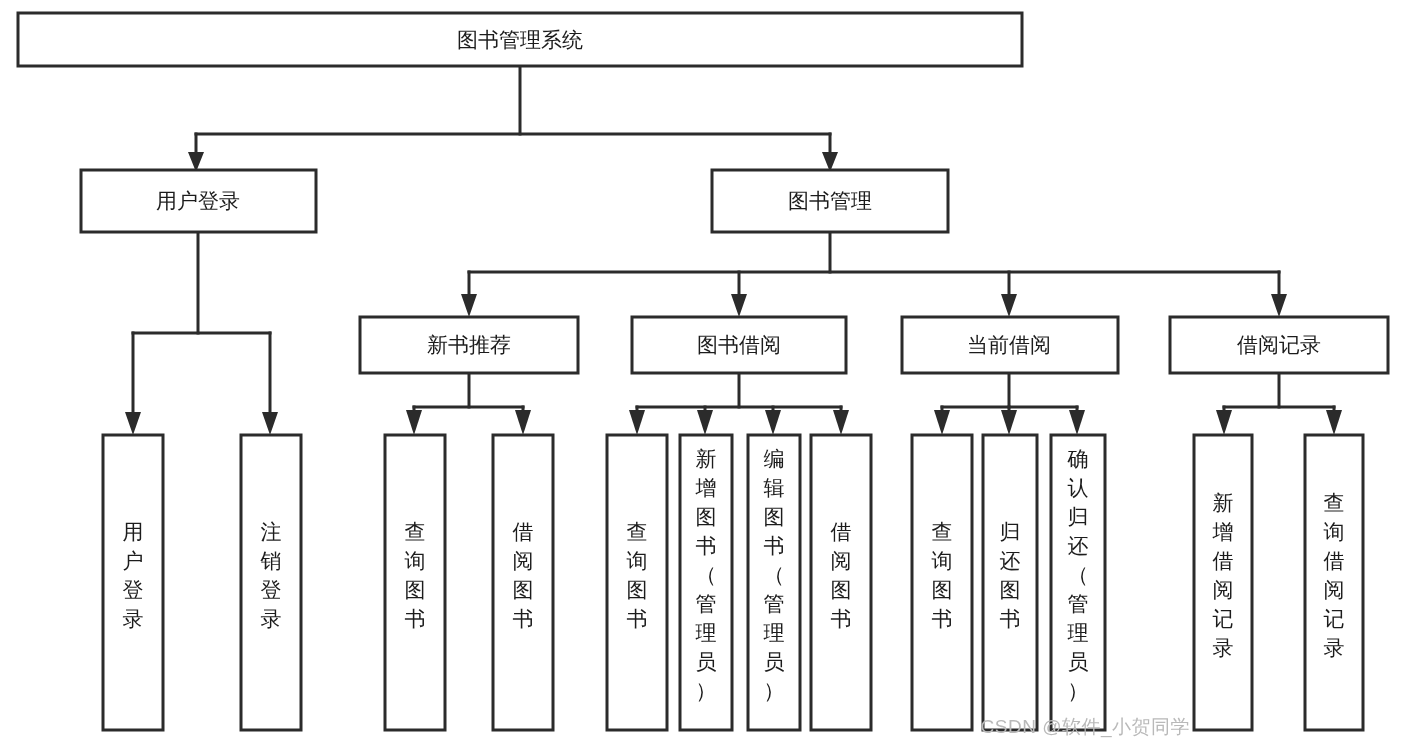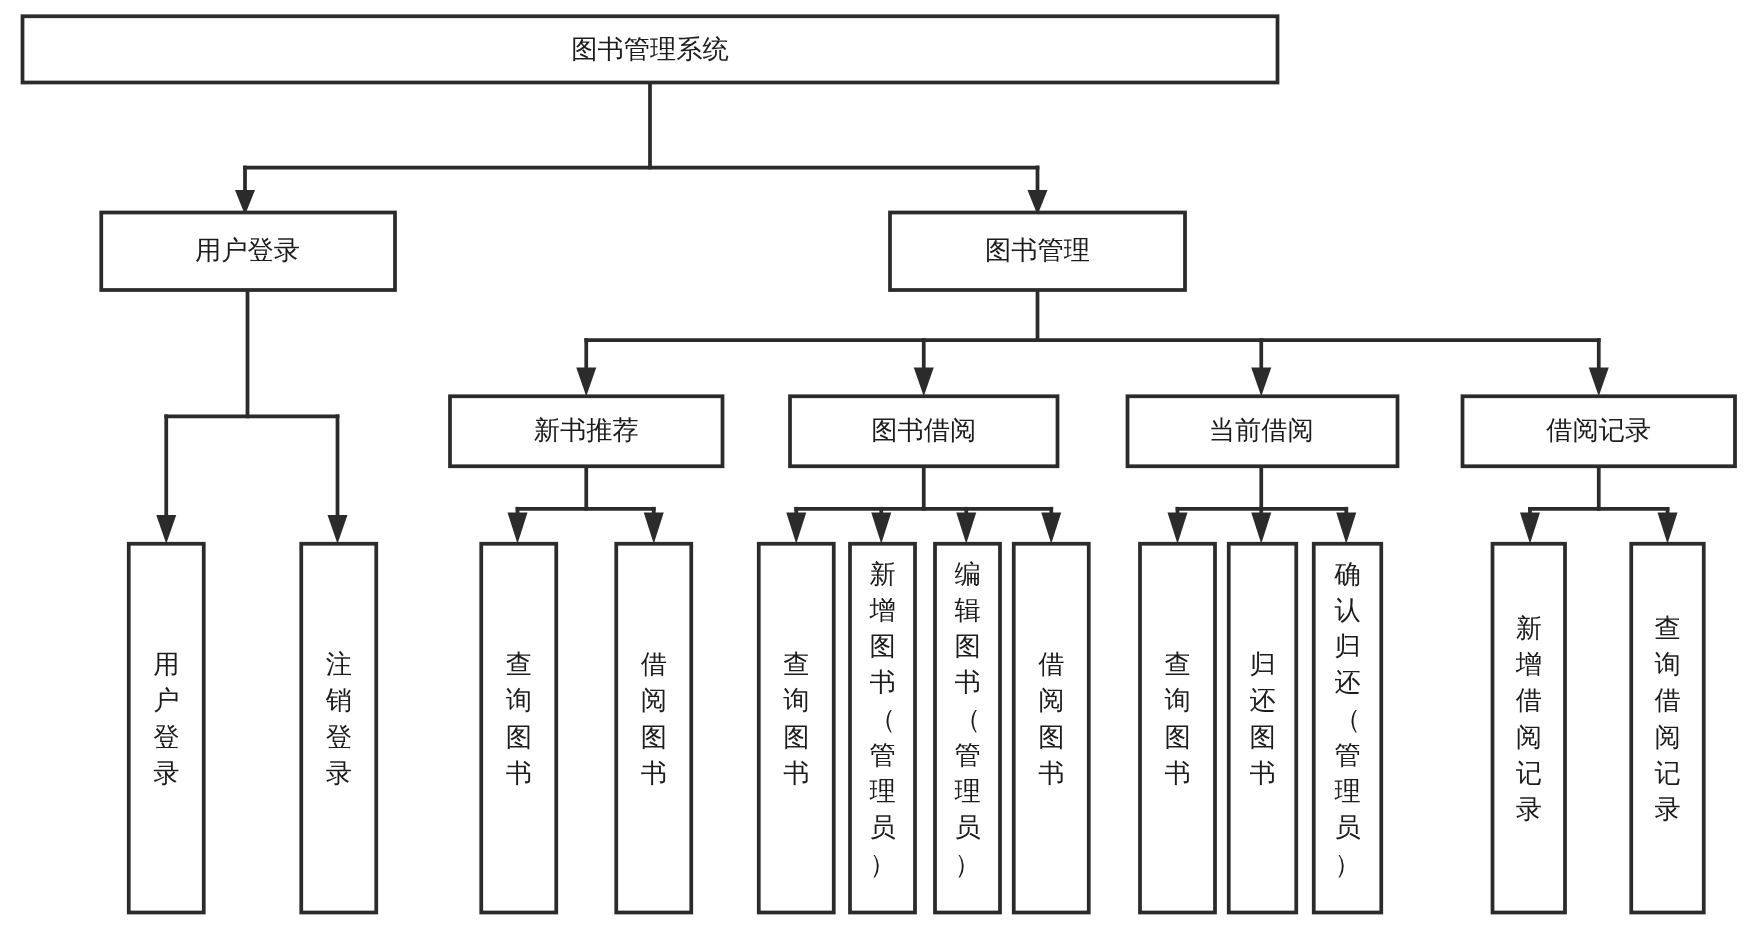--- a/index.html
+++ b/index.html
@@ -230,13 +230,14 @@
       <text class="node-label-v leaf-vtext" x="1223" y="509.5"><tspan x="1223" y="509.5">新</tspan><tspan x="1223" y="538.5">增</tspan><tspan x="1223" y="567.5">借</tspan><tspan x="1223" y="596.5">阅</tspan><tspan x="1223" y="625.5">记</tspan><tspan x="1223" y="654.5">录</tspan></text>
     </g>
 
     <g>
       <rect class="node-rect" x="1305" y="435" width="58" height="295"></rect>
       <text class="node-label-v leaf-vtext" x="1334" y="509.5"><tspan x="1334" y="509.5">查</tspan><tspan x="1334" y="538.5">询</tspan><tspan x="1334" y="567.5">借</tspan><tspan x="1334" y="596.5">阅</tspan><tspan x="1334" y="625.5">记</tspan><tspan x="1334" y="654.5">录</tspan></text>
     </g>
 
   </svg>
 
+  <div class="watermark-text">CSDN @软件_小贺同学</div>
 </div>
 
 </body></html>

